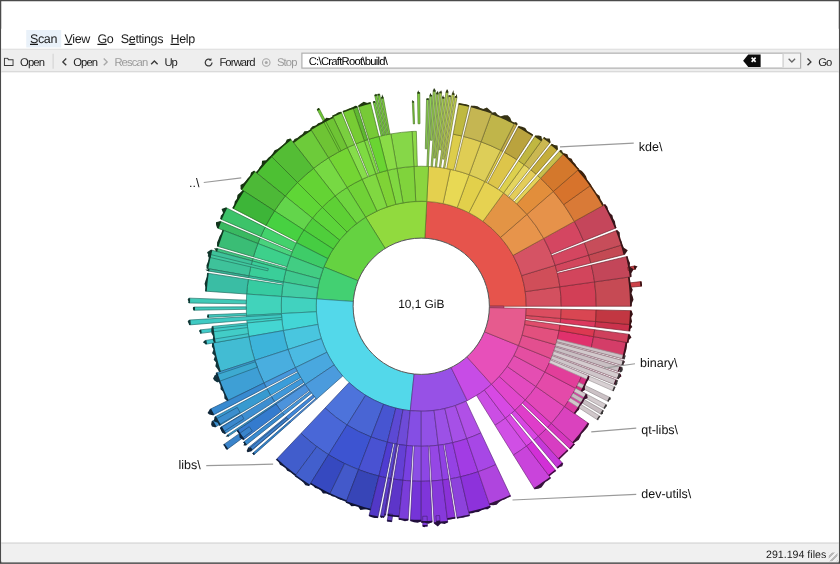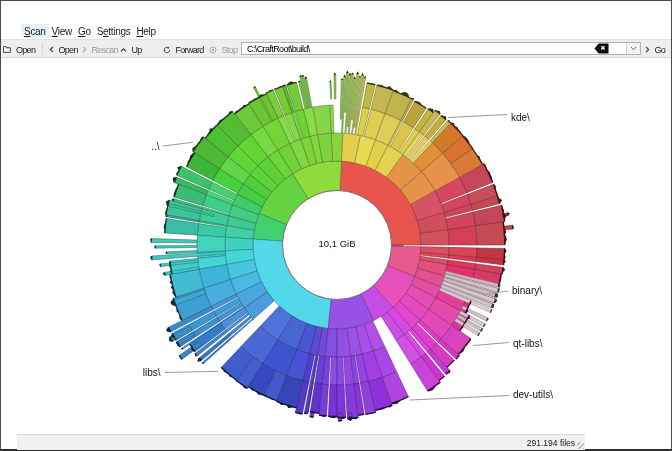--- a/index.html
+++ b/index.html
@@ -19,21 +19,21 @@
   
   #toolbar{position:absolute;left:0;top:38px;width:670px;height:19px;background:#eeeeee;border-top:1px solid #e2e2e2;border-bottom:1px solid #d4d4d4;box-sizing:border-box;}
   .tbtn{position:absolute;top:0;display:flex;align-items:center;font-size:9px;letter-spacing:-0.7px;color:#1a1a1a;height:19px;}
   .tbtn.disabled{color:#9a9a9a;}
   .tlabel{margin-left:5px;white-space:nowrap;}
   #urlbox{position:absolute;left:240px;top:2px;width:398px;display:flex;align-items:center;height:11px;background:#ffffff;border:1px solid #b0b0b0;gap:16px;}
   #url-text{flex:1;font-size:9px;letter-spacing:-0.6px;color:#000;padding-left:5px;white-space:nowrap;overflow:hidden;}
   
   #main{position:absolute;left:0;top:57px;width:670px;height:376px;background:#ffffff;}
   
-  #statusbar{position:absolute;left:16px;top:433px;width:568px;height:16px;background:#f0f0f0;border-top:1px solid #d7d7d7;box-sizing:border-box;}
+  #statusbar{position:absolute;left:0;top:433px;width:670px;height:16px;background:#f0f0f0;border-top:1px solid #d7d7d7;box-sizing:border-box;}
   #status-files{position:absolute;right:10px;top:3px;font-size:8.5px;color:#1a1a1a;}
   #grip{position:absolute;right:1px;bottom:1px;width:7px;height:7px;background:repeating-linear-gradient(135deg,transparent 0 2px,#b9b9b9 2px 3.5px);}
 </style>
 </head>
 <body>
 
 <div id="window">
   <div id="menubar">
       <div class="menu-item mn"><u>S</u>can</div>
       <div class="menu-item mn"><u>V</u>iew</div>

